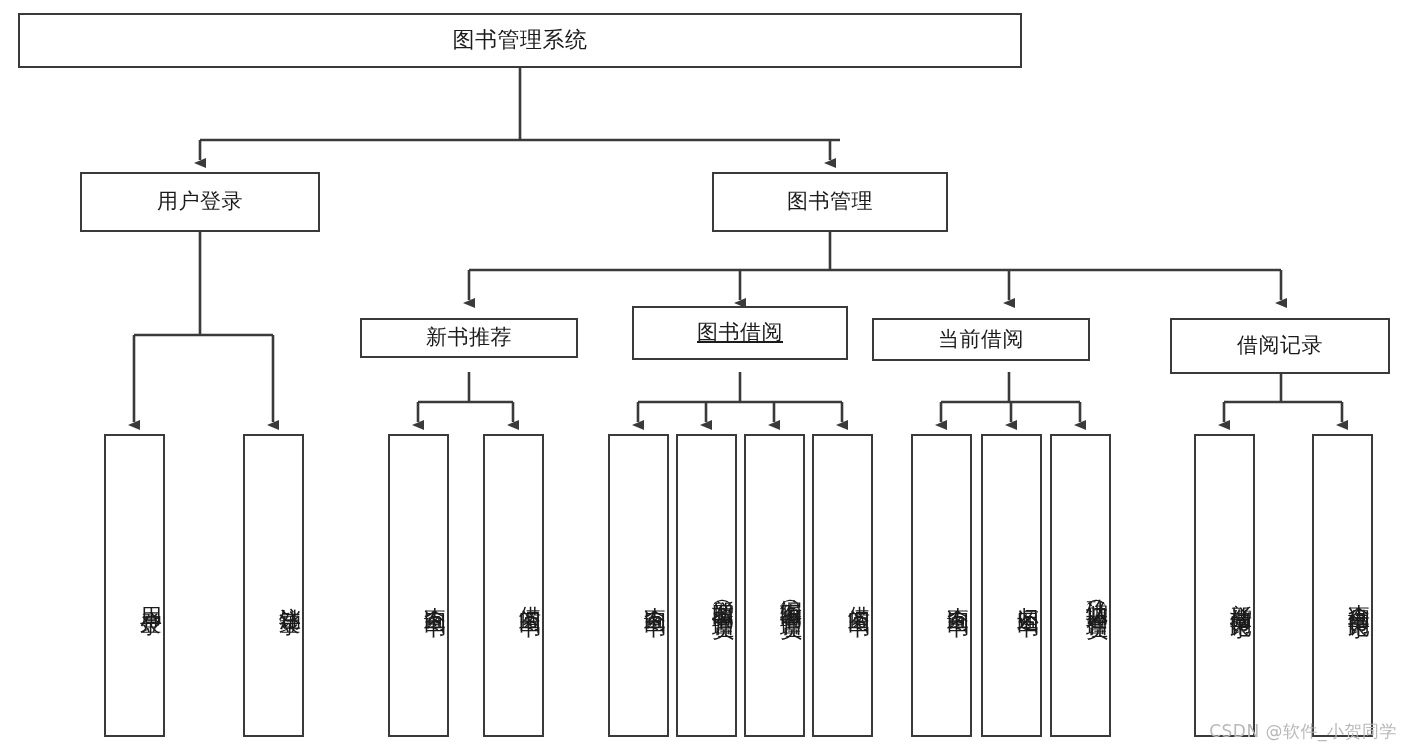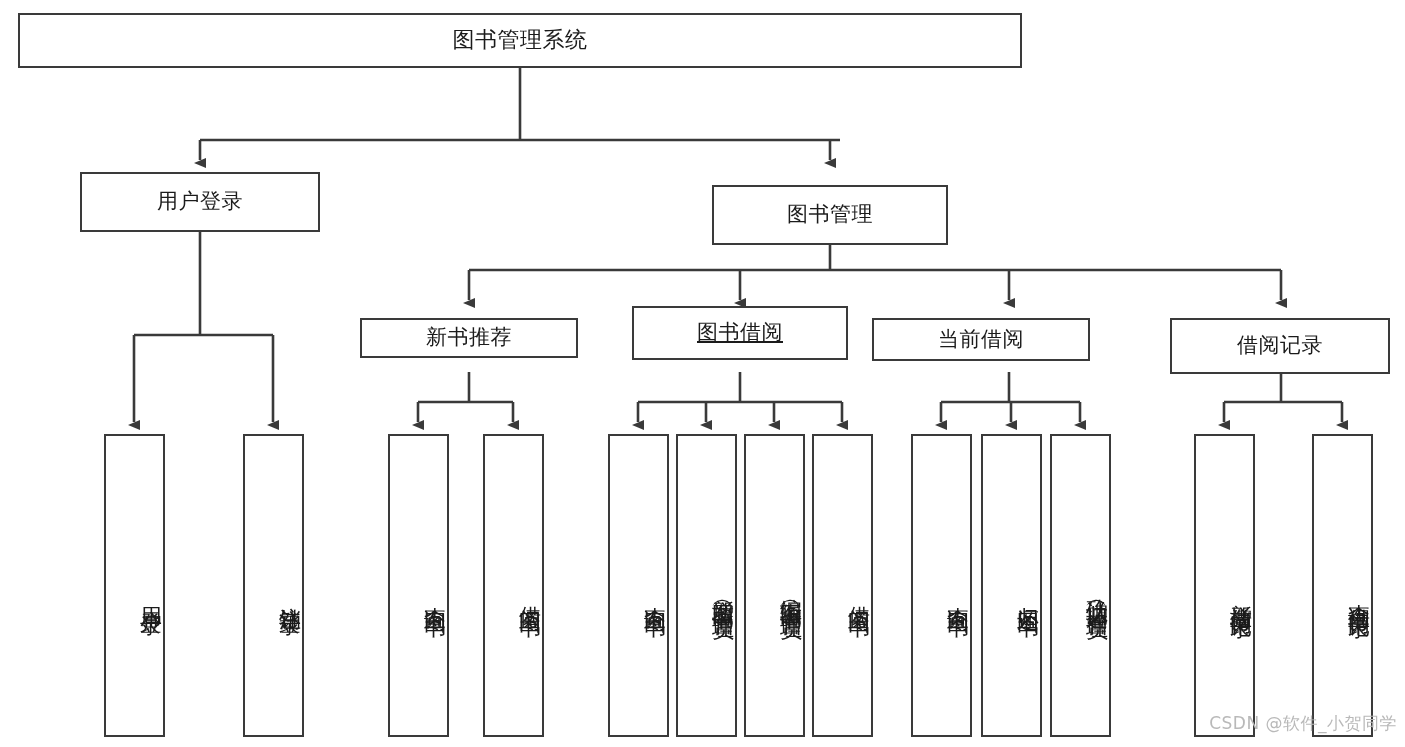--- a/index.html
+++ b/index.html
@@ -55,21 +55,21 @@
     line-height: 1.05;
   }
   .node.vert > span {
     display: block;
     writing-mode: vertical-rl;
     text-orientation: upright;
   }
   .watermark {
     position: absolute;
     right: 8px;
-    bottom: 12px;
+    bottom: 4px;
     font-size: 17px;
     color: #b9b9b9;
     letter-spacing: 0.5px;
     white-space: nowrap;
     margin-left: 45px;
   }
 </style>
 </head>
 <body>
 
@@ -125,21 +125,21 @@
     </g>
   </svg>
 
   <div class="node horiz root" style="left:18px; top:13px; width:1004px; height:55px;">
     <span>图书管理系统</span>
   </div>
 
   <div class="node horiz" style="left:80px; top:172px; width:240px; height:60px;">
     <span>用户登录</span>
   </div>
-  <div class="node horiz" style="left:712px; top:172px; width:236px; height:60px;margin-top:13px;">
+  <div class="node horiz" style="left:712px; top:172px; width:236px; height:60px;">
     <span>图书管理</span>
   </div>
 
   <div class="node horiz" style="left:360px; top:318px; width:218px; height:40px;">
     <span>新书推荐</span>
   </div>
   <div class="node horiz" style="left:632px; top:306px; width:216px; height:54px;text-decoration:underline;">
     <span>图书借阅</span>
   </div>
   <div class="node horiz" style="left:872px; top:318px; width:218px; height:43px;">

